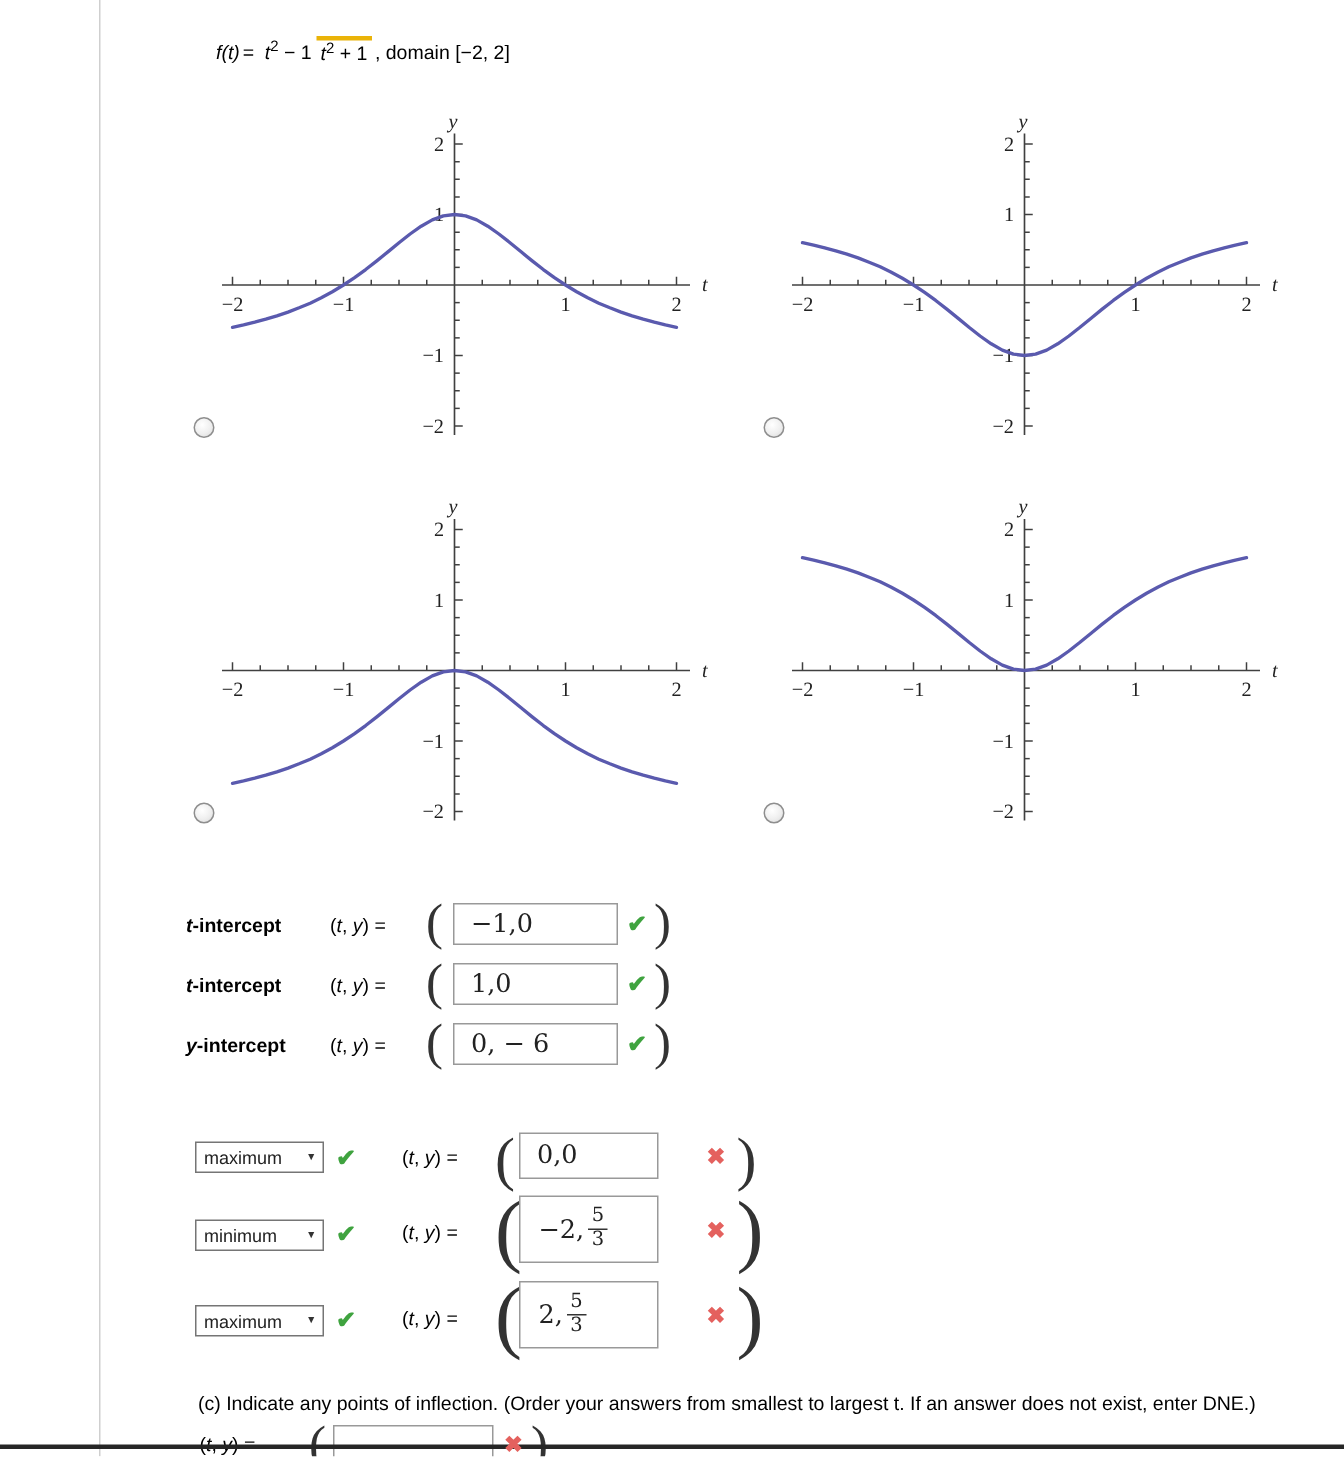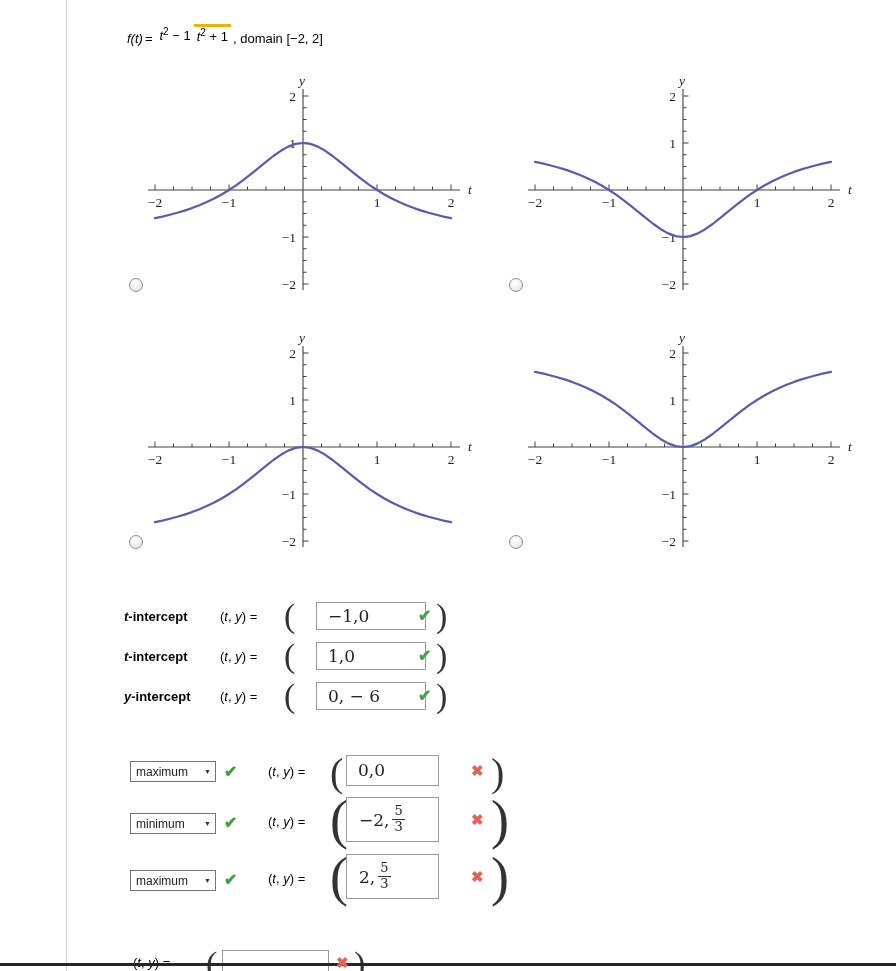--- a/index.html
+++ b/index.html
@@ -4,21 +4,21 @@
 <style>
   html,body{margin:0;padding:0;background:#fff;}
   .page{position:relative;width:896px;height:971px;overflow:hidden;background:#fff;
         font-family:"Liberation Sans",sans-serif;color:#000;}
   .left-border{position:absolute;left:66px;top:0;width:1px;height:971px;background:#cfcfcf;}
   .bottom-rule{position:absolute;left:0;top:963px;width:896px;height:3px;background:#262626;z-index:5;}
 
   .title{position:absolute;left:80px;top:4px;font-size:13px;}
 
   
-  .formula{position:absolute;left:127px;top:24px;display:flex;align-items:flex-end;font-size:13px;}
+  .formula{position:absolute;left:144px;top:24px;display:flex;align-items:center;font-size:13px;}
   .formula .lhs{font-style:italic;}
   .formula .eq{margin:0 2px;}
   .frac{display:inline-flex;flex-direction:row;align-items:center;line-height:1.25;margin:0 2px;}
   .frac .num,.frac .den{padding:0 3px;white-space:nowrap;}
   .frac .den{border-top:3px solid #eab308;}
   .frac i{font-style:italic;}
   .frac sup{font-size:10px;}
 
   
   .graph-grid{position:absolute;left:133px;top:78px;display:grid;
@@ -48,21 +48,21 @@
   .xmark{position:absolute;color:#e4615e;font-size:15px;font-weight:bold;z-index:6;}
   .dropdown{position:absolute;width:86px;height:21px;border:1px solid #757575;background:#fff;
             box-sizing:border-box;font-size:12px;color:#222;}
   .dd-label{position:absolute;left:5px;top:3px;}
   .dd-arrow{position:absolute;right:4px;top:6px;font-size:7px;color:#333;}
 
   
   .row-a1{top:602px;} .row-a2{top:642px;} .row-a3{top:682px;}
   .arow .rlabel{top:7px;} .arow .tuple{left:220px;top:7px;}
   .arow .bigp{font-size:34px;top:-5px;} .arow .bigp.op{left:284px;} .arow .bigp.cl{left:436px;}
-  .arow .ansbox{left:316px;top:0;width:110px;height:28px;} .arow .ansbox .val{line-height:26px;}
+  .arow .ansbox{left:302px;top:0;width:110px;height:28px;} .arow .ansbox .val{line-height:26px;}
   .arow .check{left:418px;top:4px;}
 
   .row-b1{top:755px;} .row-b2{top:797px;} .row-b3{top:854px;}
   .brow .dropdown{left:130px;} .brow .ddcheck{left:224px;}
   .brow .tuple{left:268px;} .brow .bigp.op{left:330px;} .brow .bigp.cl{left:491px;}
   .brow .ansbox{left:346px;top:0;width:93px;}
   .brow .xmark{left:471px;}
   .row-b1 .dropdown{top:6px;} .row-b1 .ddcheck{top:7px;} .row-b1 .tuple{top:9px;}
   .row-b1 .bigp{font-size:40px;top:-6px;} .row-b1 .ansbox{height:31px;} .row-b1 .ansbox .val{line-height:29px;}
   .row-b1 .xmark{top:7px;}
@@ -381,20 +381,21 @@
       <span class="val-pre">2,</span>
       <span class="vfrac">
         <span class="fnum">5</span>
         <span class="fden">3</span>
       </span>
     </div>
     <span class="xmark">✖</span>
     <span class="bigp cl">)</span>
   </div>
 
+  <div class="hdr hdr-c">(c) Indicate any points of inflection. (Order your answers from smallest to largest t. If an answer does not exist, enter DNE.)</div>
 
   <div class="row crow row-c1">
     <span class="tuple"><span>(</span><i>t</i><span>, </span><i>y</i><span>) =</span></span>
     <span class="bigp op">(</span>
     <div class="ansbox">
         <span class="val"></span>
       </div>
     <span class="xmark">✖</span>
     <span class="bigp cl">)</span>
   </div>

